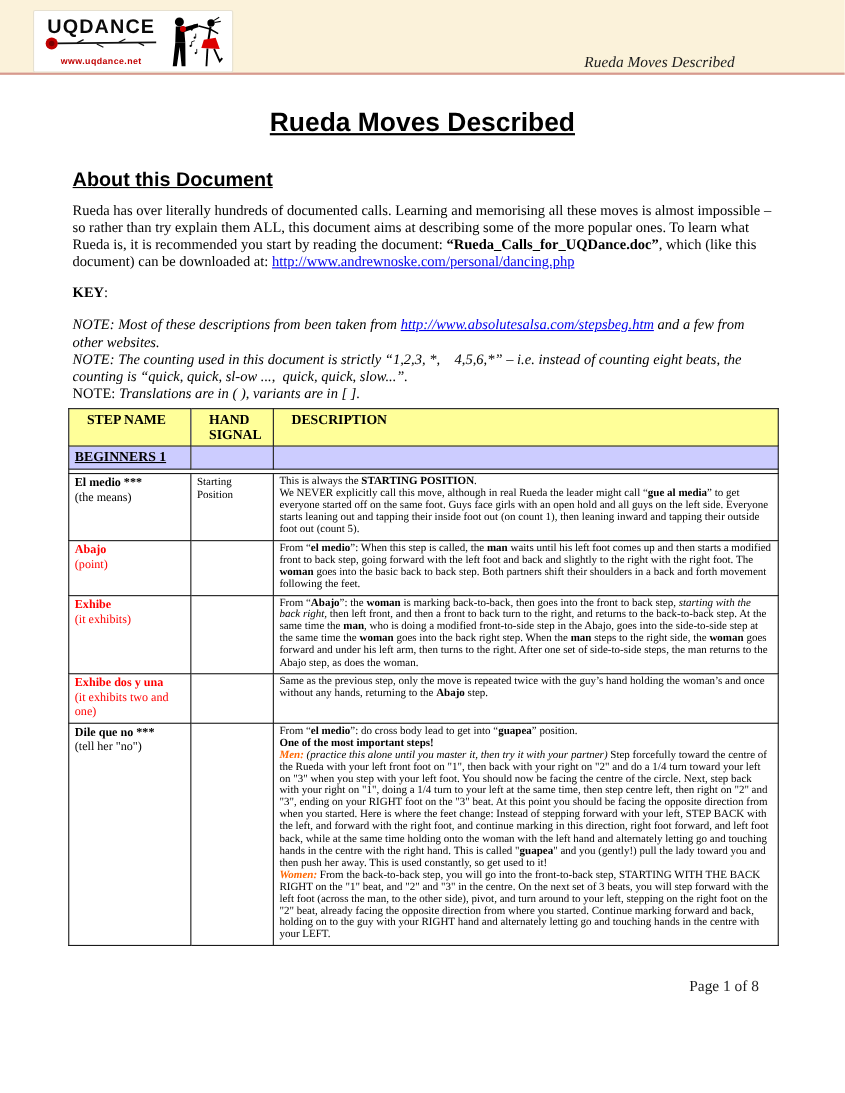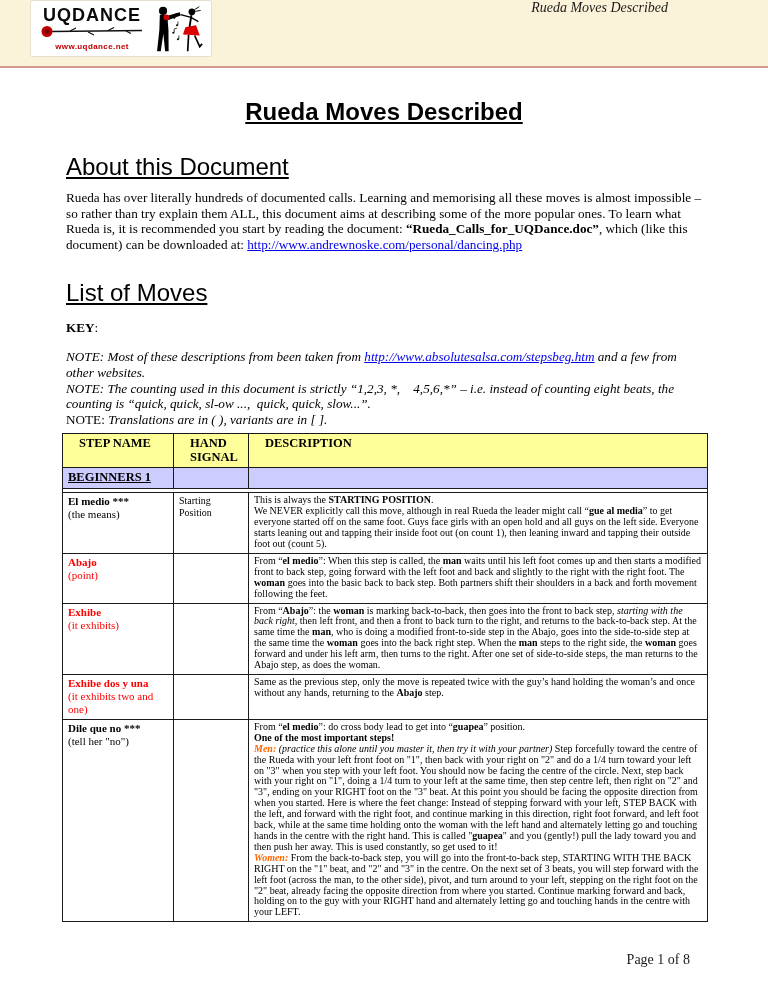--- a/index.html
+++ b/index.html
@@ -6,21 +6,21 @@
   body {
     width:768px; height:994px; overflow:hidden;
     background:#ffffff; color:#000;
     font-family:"Liberation Serif","DejaVu Serif",serif;
     position:relative;
   }
   
   .band {
     height:66px; background:#FBF2DA;
     border-bottom:2px solid #D6998F;
-    display:flex; align-items:flex-start; justify-content:space-between;
+    display:flex; align-items:flex-end; justify-content:space-between;
   }
   .logo {
     margin-left:30px; width:176px; height:55px; background:#fff;
     border:1px solid #e6e0d0; border-radius:2px;
     display:flex; align-items:center; padding:0 2px;
   }
   .logo-left { width:118px; text-align:center; }
   .logo-word {
     font-family:"Liberation Sans","DejaVu Sans",sans-serif;
     font-weight:bold; font-size:18px; letter-spacing:1px; color:#0a0a0a; line-height:18px;
@@ -34,21 +34,21 @@
   }
   
   .title {
     margin:30px 0 0; text-align:center;
     font-family:"Liberation Sans","DejaVu Sans",sans-serif;
     font-weight:bold; font-size:24px; text-decoration:underline;
   }
   h2.sec {
     margin:27px 0 0 66px;
     font-family:"Liberation Sans","DejaVu Sans",sans-serif;
-    font-weight:normal; font-size:24px; text-decoration:underline;
+    font-weight:bold; font-size:18px; text-decoration:underline;
   }
   
   .body-text { margin:9px 62px 0 66px; font-size:13.2px; line-height:15.6px; }
   .key-label { margin:13px 66px 0; font-size:13.2px; }
   .key-list { margin:1px 66px 0 66px; padding-left:20px; }
   .key-list li { font-size:13.2px; line-height:16px; padding-left:8px; }
   .notes { margin:13px 62px 0 66px; }
   .notes p { margin:0; font-size:13.2px; line-height:15.6px; white-space:pre-wrap; }
   .doc-link { color:#0000EE; text-decoration:underline; cursor:pointer; }
   
@@ -119,21 +119,20 @@
       </svg>
     </div>
     <div class="band-title">Rueda Moves Described</div>
   </div>
 
   <div class="title">Rueda Moves Described</div>
 
   <h2 class="sec">About this Document</h2>
   <p class="body-text"><span>Rueda has over literally hundreds of documented calls. Learning and memorising all these moves is almost impossible – so rather than try explain them ALL, this document aims at describing some of the more popular ones. To learn what Rueda is, it is recommended you start by reading the document: </span><span style="font-weight: bold;">“Rueda_Calls_for_UQDance.doc”</span><span>, which (like this document) can be downloaded at: </span><a href="#" class="doc-link">http://www.andrewnoske.com/personal/dancing.php</a></p>
 
-  <h2 class="sec">List of Moves</h2>
   <p class="key-label"><span style="font-weight: bold;">KEY</span><span>:</span></p>
   <div class="notes">
     <p><span style="font-style: italic;">NOTE: Most of these descriptions from been taken from </span><a href="#" class="doc-link" style="font-style: italic;">http://www.absolutesalsa.com/stepsbeg.htm</a><span style="font-style: italic;"> and a few from other websites.</span></p>
     <p><span style="font-style: italic;">NOTE: The counting used in this document is strictly “1,2,3, *,    4,5,6,*” – i.e. instead of counting eight beats, the counting is “quick, quick, sl-ow ...,  quick, quick, slow...”.</span></p>
     <p><span>NOTE: </span><span style="font-style: italic;">Translations are in ( ), variants are in [ ].</span></p>
   </div>
 
   <table class="moves">
     <colgroup>
         <col style="width:111px">

